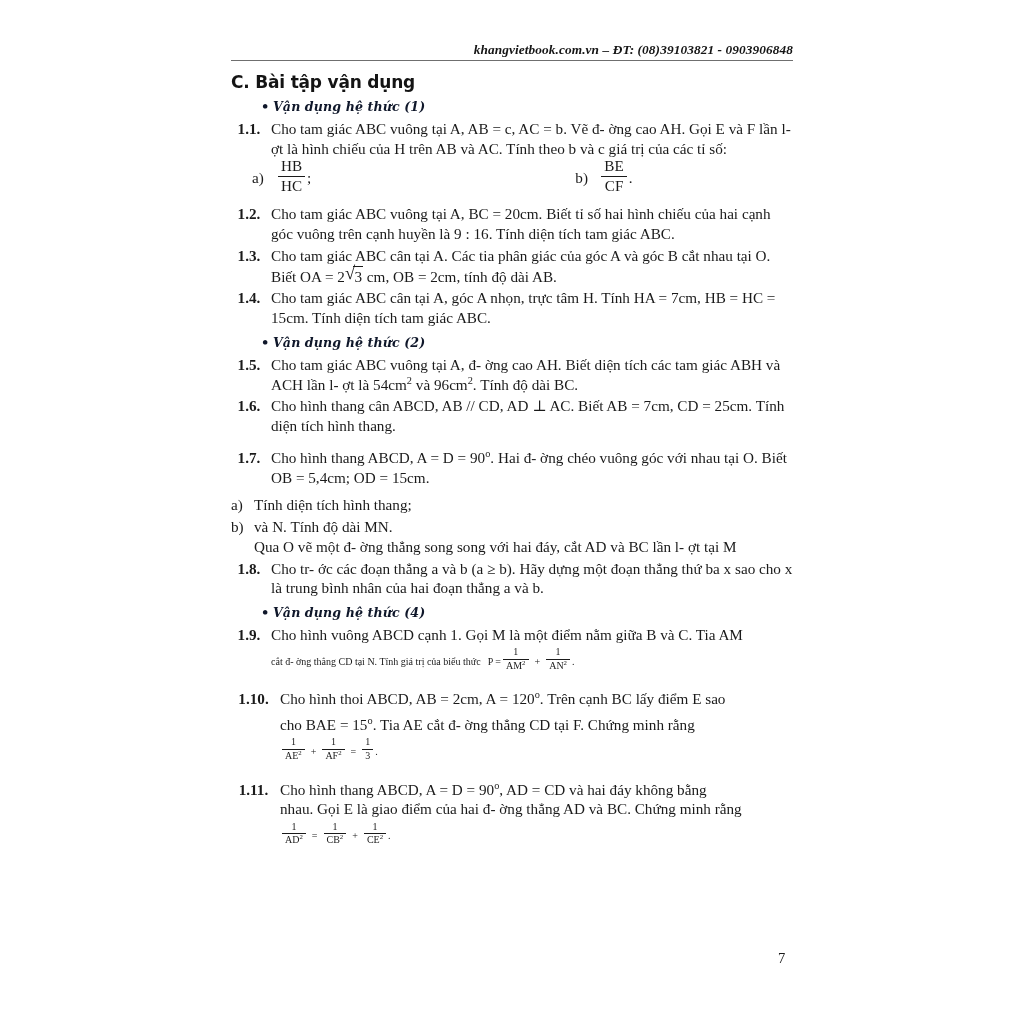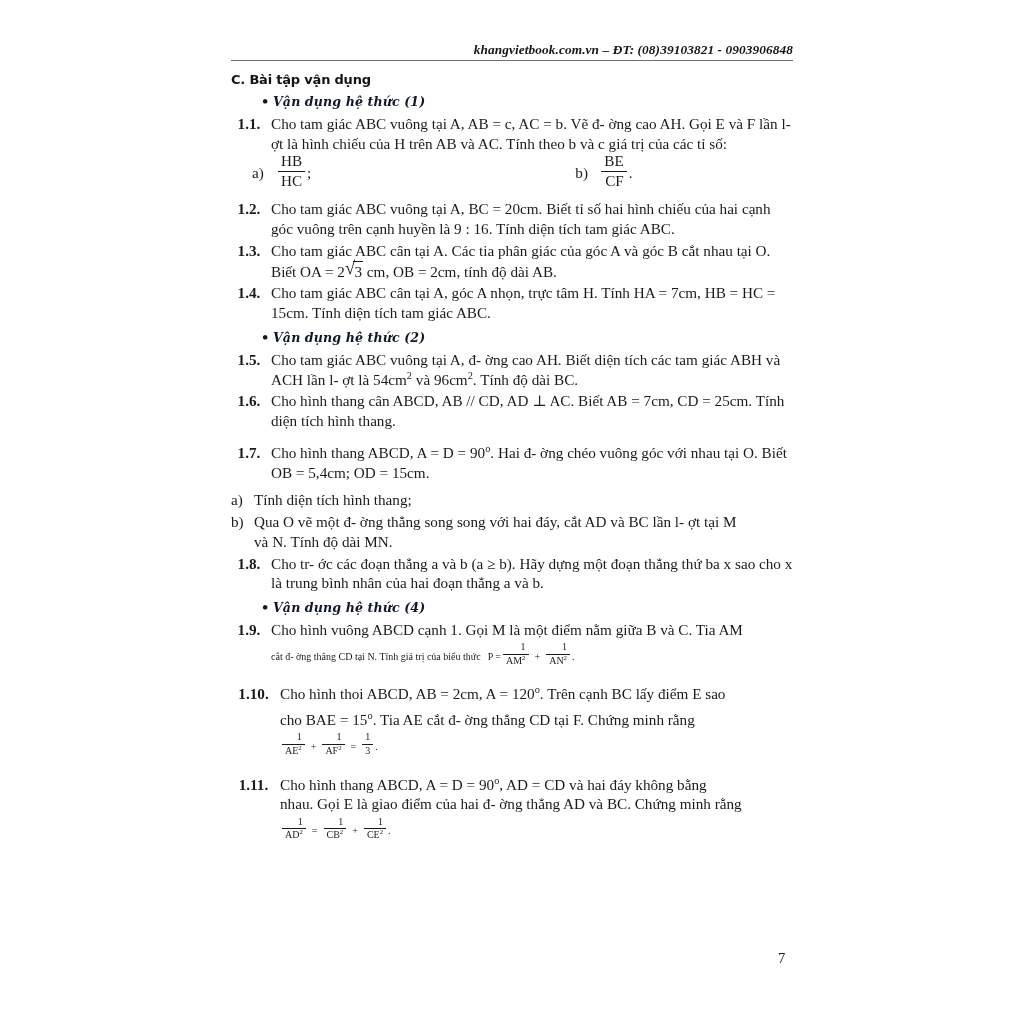--- a/index.html
+++ b/index.html
@@ -44,21 +44,21 @@
   .rule {
     border-top: 1.6px solid #6f6f6f;
     width: 100%;
     margin-bottom: 11px;
   }
 
   
   .sec-head {
     font-family: "DejaVu Sans", "Liberation Sans", sans-serif;
     font-weight: 700;
-    font-size: 13px;
+    font-size: 17px;
     letter-spacing: -0.2px;
     color: #141414;
     margin: 0 0 7px 0;
   }
 
   
   .bullet-line {
     font-family: "DejaVu Serif", "Liberation Serif", serif;
     font-style: italic;
     font-weight: 700;
@@ -109,21 +109,21 @@
   .sub .body { flex: 1 1 auto; }
 
   .spacer6 { height: 6px; }
   .spacer10 { height: 10px; }
   .spacer14 { height: 14px; }
 
   
   .frac {
     display: inline-block;
     vertical-align: middle;
-    text-align: right;
+    text-align: center;
     line-height: 1.08;
     margin: 0 2px;
     position: relative;
     top: -0.15em;
   }
   .frac .nu {
     display: block;
     padding: 0 3px 1px 3px;
     border-bottom: 1.3px solid #1a1a1a;
     white-space: nowrap;
@@ -280,22 +280,22 @@
     <div class="spacer6"></div>
 
     <div class="sub">
       <span class="lbl">a)</span>
       <span class="body">Tính diện tích hình thang;</span>
     </div>
 
     <div class="sub">
       <span class="lbl">b)</span>
       <span class="body">
+        <span class="ln" style="display:block">và N. Tính độ dài MN.</span>
         <span class="ln" style="display:block">Qua O vẽ một đ- ờng thẳng song song với hai đáy, cắt AD và BC lần l- ợt tại M</span>
-        <span class="ln" style="display:block">và N. Tính độ dài MN.</span>
       </span>
     </div>
 
     <div class="prob">
       <span class="num">1.8.</span>
       <span class="body">
         <span class="ln">Cho tr- ớc các đoạn thẳng a và b (a ≥ b). Hãy dựng một đoạn thẳng thứ ba x</span>
         <span class="ln">sao cho x là trung bình nhân của hai đoạn thẳng a và b.</span>
       </span>
     </div>

